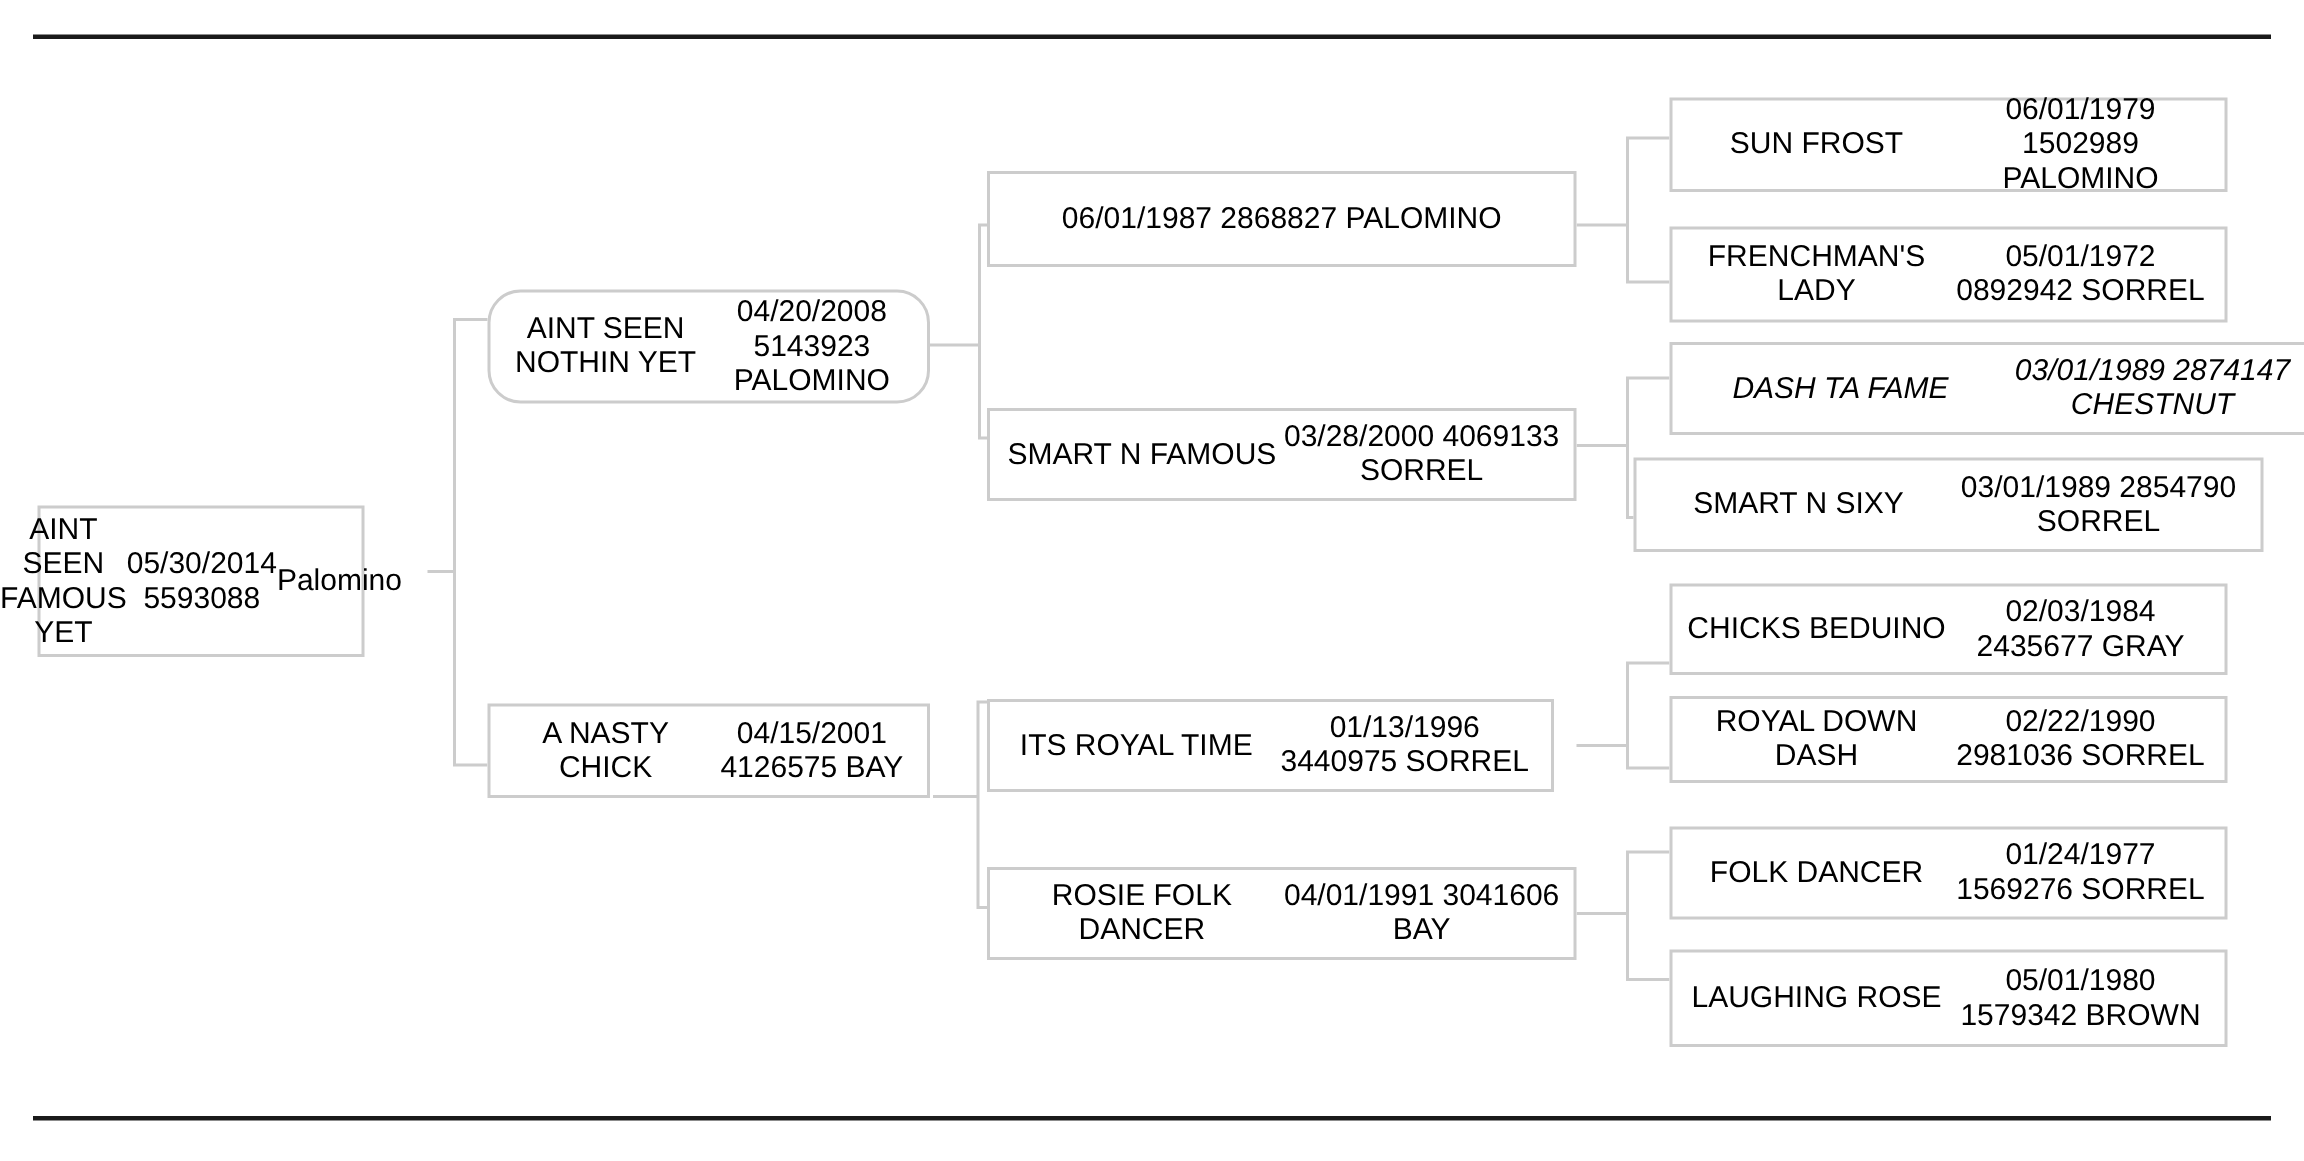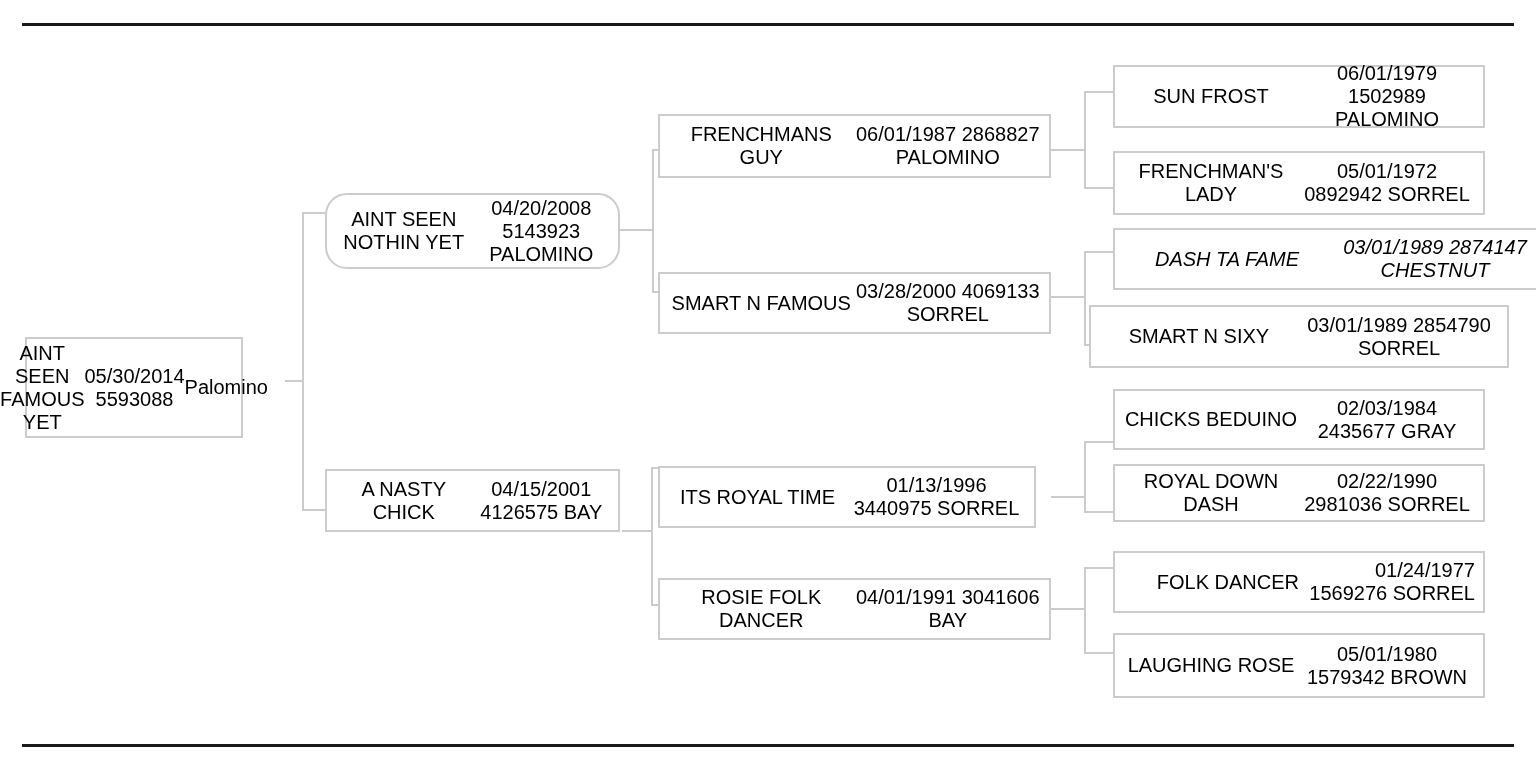--- a/index.html
+++ b/index.html
@@ -82,21 +82,20 @@
     <div class="horse-name">AINT SEEN NOTHIN YET</div>
     <div class="horse-info">04/20/2008 5143923 PALOMINO</div>
   </div>
 
   <div class="node" style="left:325px; top:469px; width:295px; height:63px;">
     <div class="horse-name">A NASTY CHICK</div>
     <div class="horse-info">04/15/2001 4126575 BAY</div>
   </div>
 
   <div class="node" style="left:658px; top:114px; width:393px; height:64px;">
-    <div class="horse-name">FRENCHMANS GUY</div>
     <div class="horse-info">06/01/1987 2868827 PALOMINO</div>
   </div>
 
   <div class="node" style="left:658px; top:272px; width:393px; height:62px;">
     <div class="horse-name">SMART N FAMOUS</div>
     <div class="horse-info">03/28/2000 4069133 SORREL</div>
   </div>
 
   <div class="node" style="left:658px; top:466px; width:378px; height:62px;">
     <div class="horse-name">ITS ROYAL TIME</div>
@@ -131,21 +130,21 @@
   <div class="node" style="left:1113px; top:389px; width:372px; height:61px;">
     <div class="horse-name">CHICKS BEDUINO</div>
     <div class="horse-info">02/03/1984 2435677 GRAY</div>
   </div>
 
   <div class="node" style="left:1113px; top:464px; width:372px; height:58px;">
     <div class="horse-name">ROYAL DOWN DASH</div>
     <div class="horse-info">02/22/1990 2981036 SORREL</div>
   </div>
 
-  <div class="node" style="left:1113px; top:551px; width:372px; height:62px;text-align:right;">
+  <div class="node" style="left:1113px; top:551px; width:372px; height:62px;">
     <div class="horse-name">FOLK DANCER</div>
     <div class="horse-info">01/24/1977 1569276 SORREL</div>
   </div>
 
   <div class="node" style="left:1113px; top:633px; width:372px; height:65px;">
     <div class="horse-name">LAUGHING ROSE</div>
     <div class="horse-info">05/01/1980 1579342 BROWN</div>
   </div>
 
 </div>

